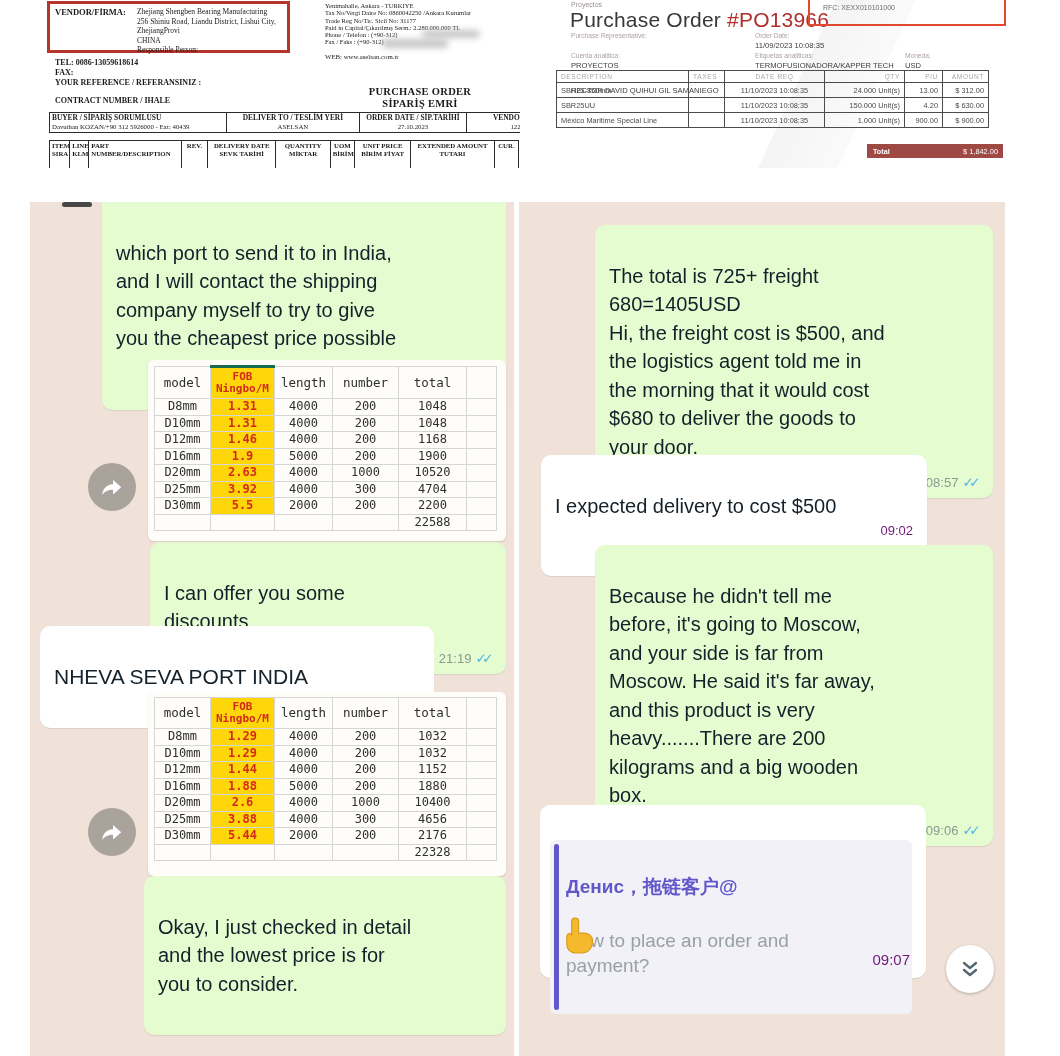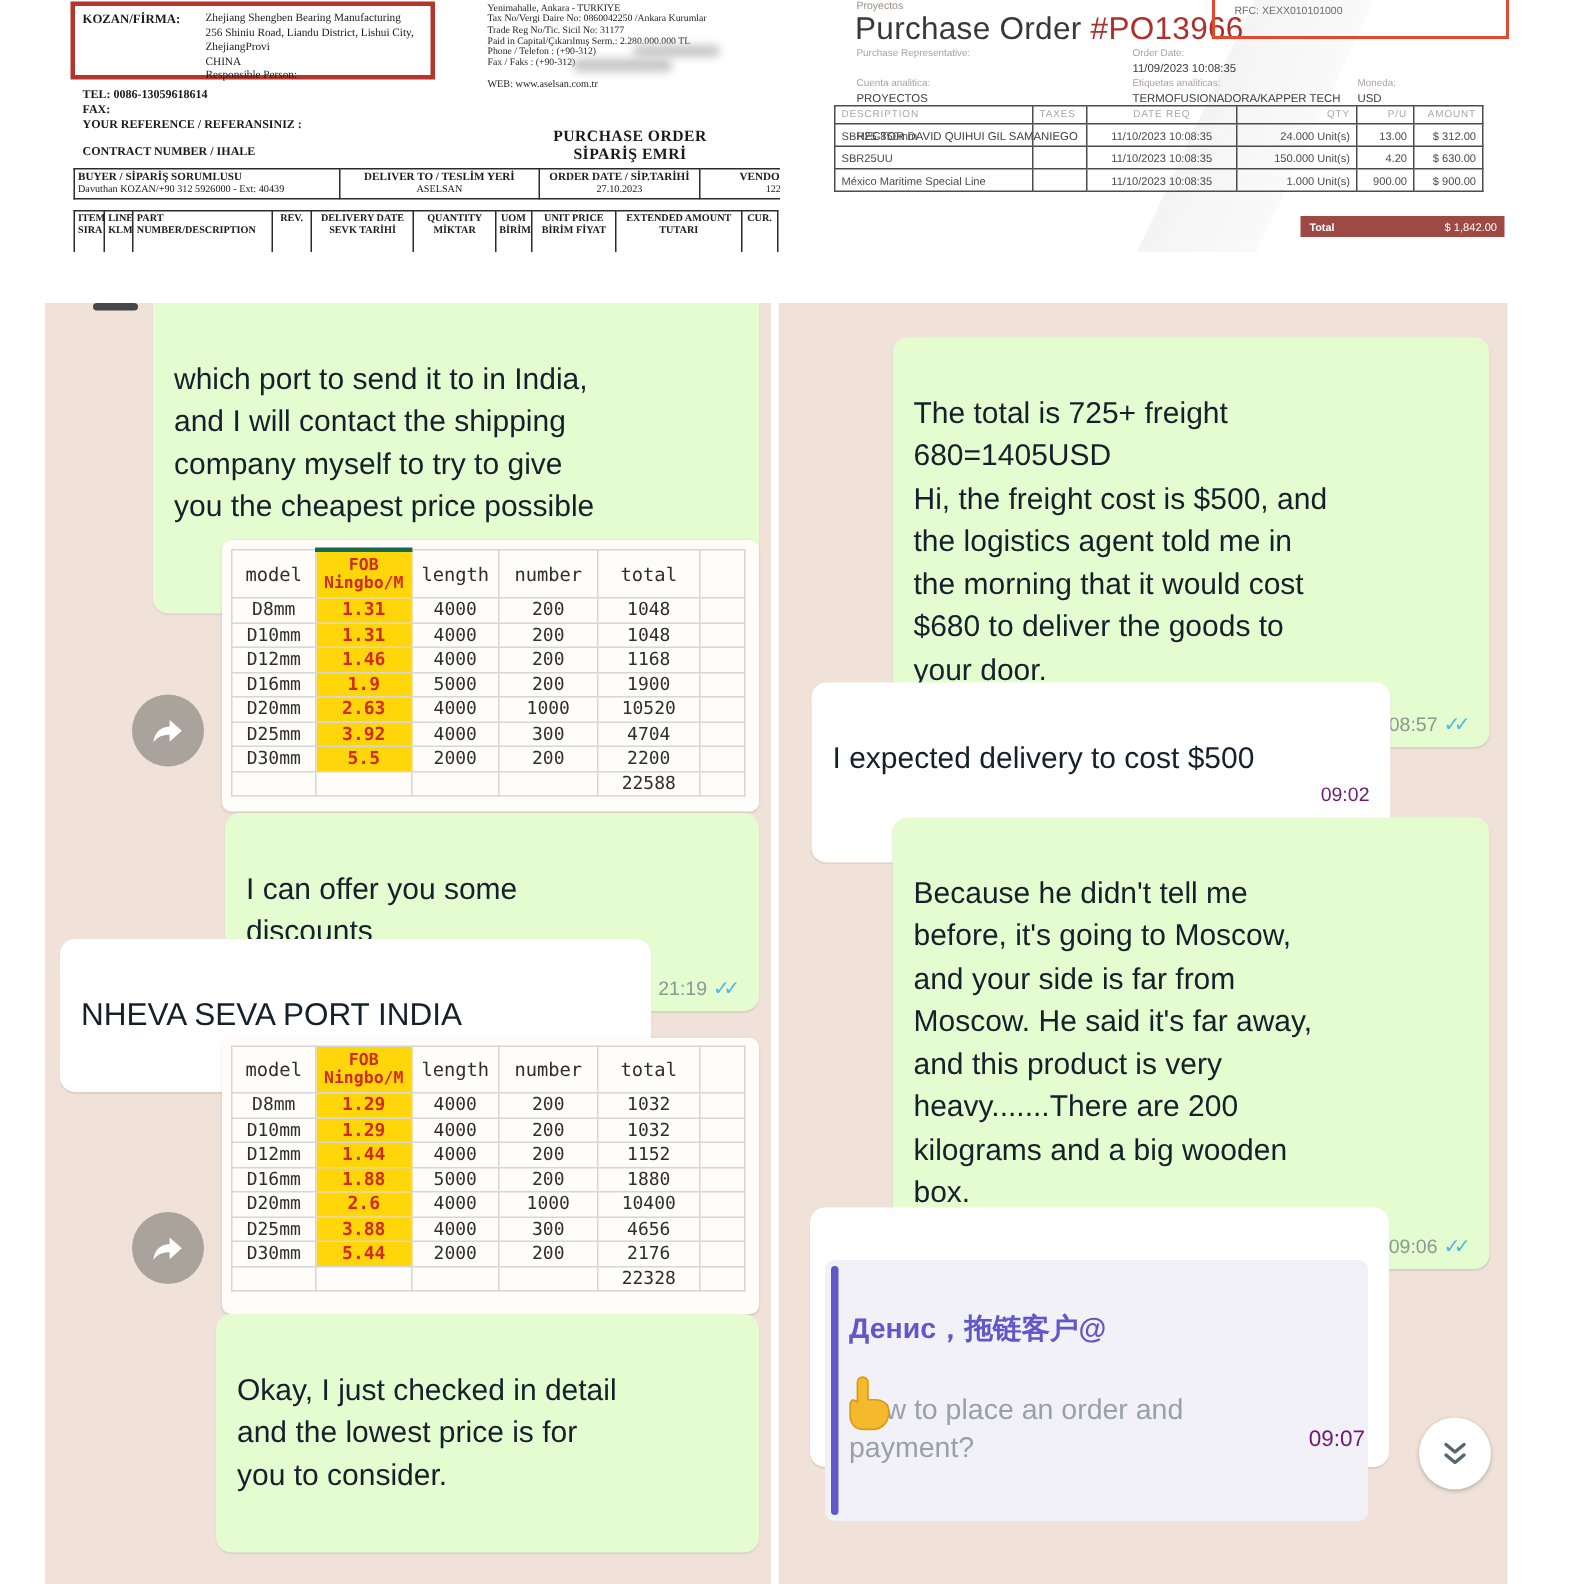--- a/index.html
+++ b/index.html
@@ -91,21 +91,21 @@
   .scroll-btn{position:absolute;left:427px;top:743px;width:48px;height:48px;border-radius:50%;
     background:#fff;box-shadow:0 1px 3px rgba(0,0,0,.25);display:flex;align-items:center;justify-content:center;}
 </style>
 </head>
 <body>
 
 <div class="canvas">
 
   <section class="doc-left">
     <div class="vendor-box">
-      <div class="vendor-label">KOZAN/FİRMA:</div>
+      <div class="vendor-label">VENDOR/FİRMA:</div>
       <div class="vendor-address">Zhejiang Shengben Bearing Manufacturing
 256 Shiniu Road, Liandu District, Lishui City,
 ZhejiangProvi
 CHINA
 Responsible Person:</div>
     </div>
     <div class="hq">Yenimahalle, Ankara - TURKIYE
 Tax No/Vergi Daire No: 0860042250 /Ankara Kurumlar
 Trade Reg No/Tic. Sicil No: 31177
 Paid in Capital/Çıkarılmış Serm.: 2.280.000.000 TL

